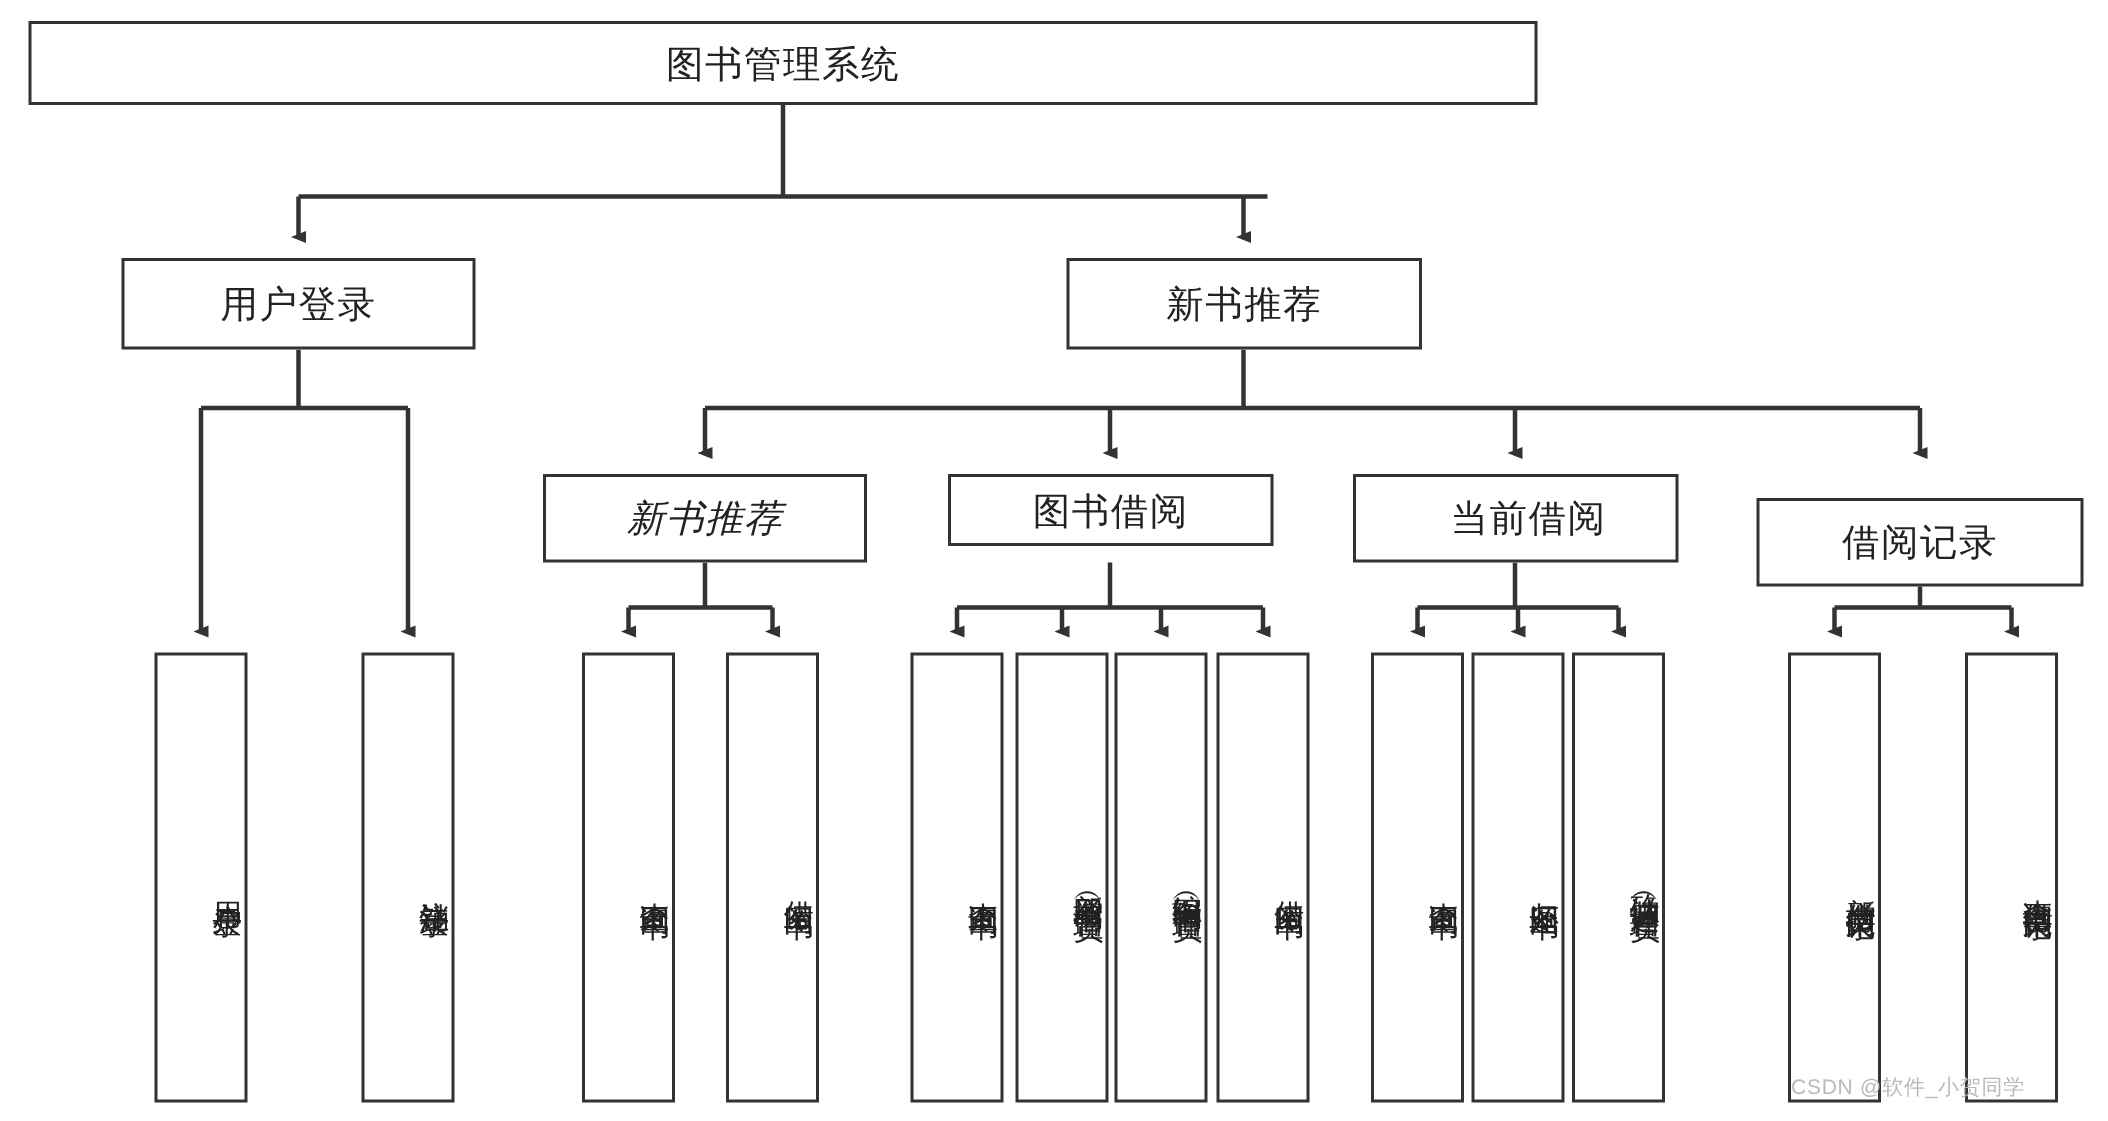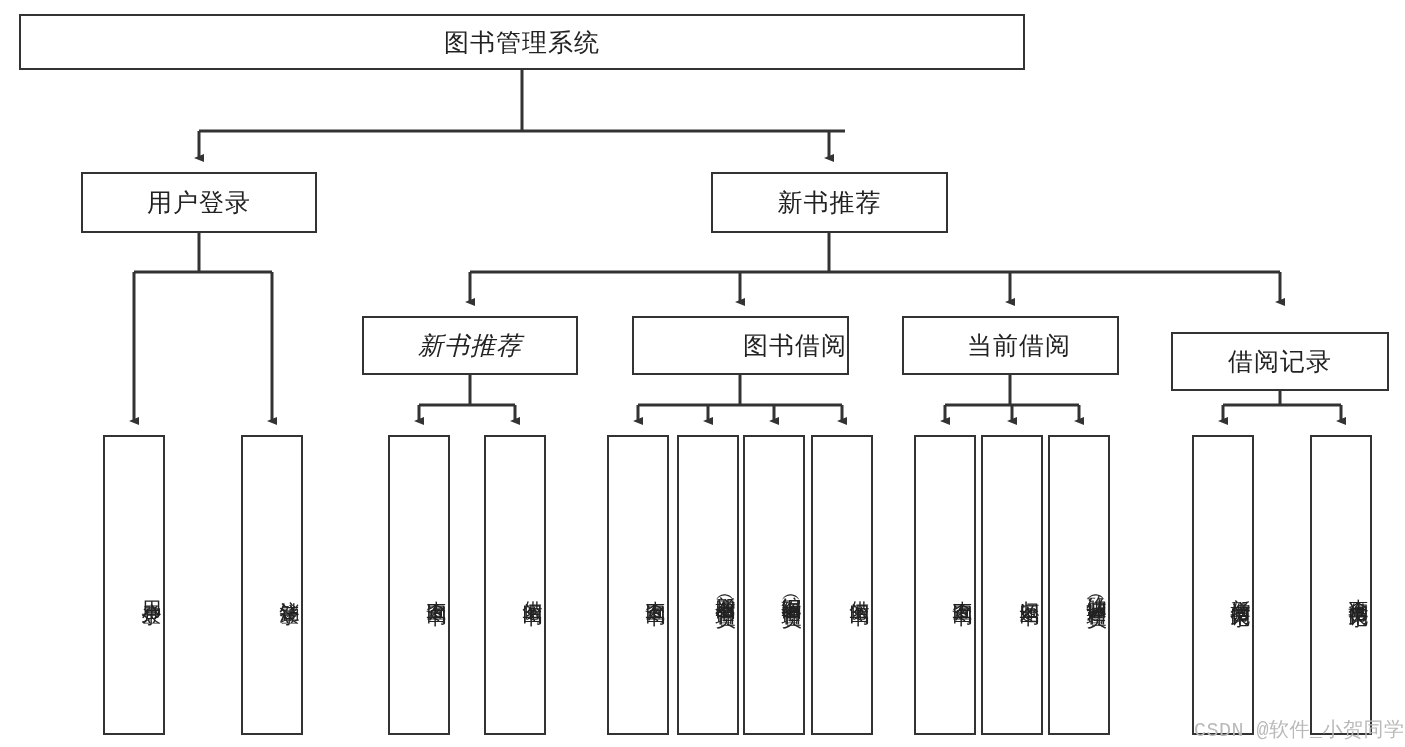--- a/index.html
+++ b/index.html
@@ -49,26 +49,26 @@
     padding-top: 14px;
     padding-bottom: 6px;
     align-items: flex-start;
     justify-content: center;
   }
   .node .label {
     display: block;
   }
   .watermark {
     position: absolute;
-    font-size: 20px;
+    font-size: 14px;
     color: #b9b9b9;
     letter-spacing: 0.5px;
     z-index: 5;
     white-space: nowrap;
-    font-family: Liberation Mono, monospace;
+    font-family: Liberation Sans, sans-serif;
   }
 </style>
 </head>
 <body>
 
 <div id="canvas">
 
   <svg class="edges" viewBox="0 0 1405 747" xmlns="http://www.w3.org/2000/svg">
     <defs>
       <marker id="arrow" markerWidth="10" markerHeight="10" refX="5" refY="5" orient="auto" markerUnits="userSpaceOnUse">
@@ -126,21 +126,21 @@
   <div class="node h" style="left:81px; top:172px; width:236px; height:61px;">
     <span class="label">用户登录</span>
   </div>
   <div class="node h" style="left:711px; top:172px; width:237px; height:61px;">
     <span class="label">新书推荐</span>
   </div>
 
   <div class="node h" style="left:362px; top:316px; width:216px; height:59px;font-style:italic;">
     <span class="label">新书推荐</span>
   </div>
-  <div class="node h" style="left:632px; top:316px; width:217px; height:59px;justify-content:flex-end;">
+  <div class="node h" style="left:632px; top:316px; width:217px; height:48px;">
     <span class="label">图书借阅</span>
   </div>
   <div class="node h" style="left:902px; top:316px; width:217px; height:59px;padding-left:17px;">
     <span class="label">当前借阅</span>
   </div>
   <div class="node h" style="left:1171px; top:316px; width:218px; height:59px;margin-top:16px;">
     <span class="label">借阅记录</span>
   </div>
 
   <div class="node v" style="left:103px; top:435px; width:62px; height:300px;">

